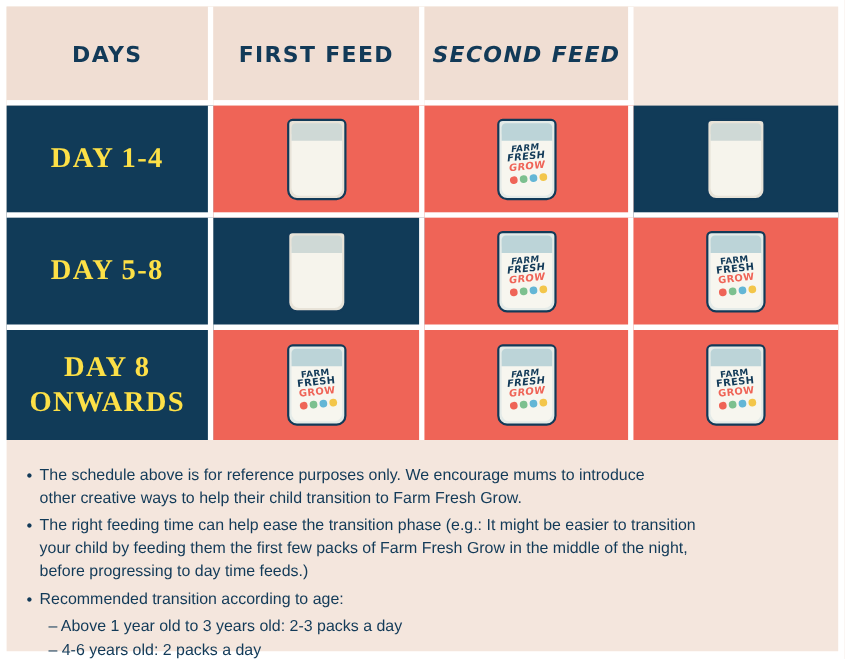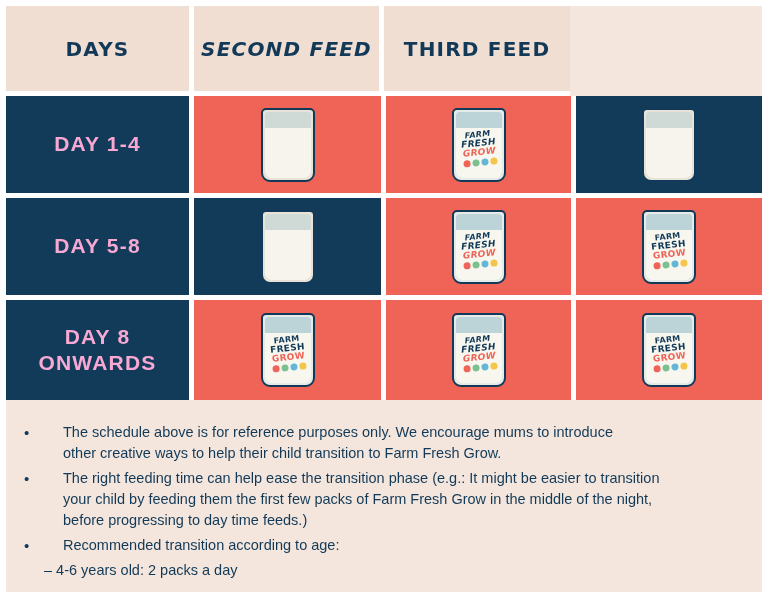--- a/index.html
+++ b/index.html
@@ -70,24 +70,24 @@
     height: 102px;
   }
   .body-row.r3 .cell {
     height: 100px;
     border-bottom: none;
   }
   .navy { background: #113b58; }
   .coral { background: #ef6457; }
 
   .day-label {
-    color: #f9a8d4;
-    font-family: Liberation Sans, sans-serif;
+    color: #fde047;
+    font-family: Liberation Serif, serif;
     font-weight: bold;
-    font-size: 21px;
+    font-size: 26px;
     letter-spacing: 1.2px;
     line-height: 1.25;
   }
 
   
   .glass {
     position: relative;
     width: 54px;
     height: 74px;
   }
@@ -199,45 +199,44 @@
   }
   .bullet {
     flex: 0 0 auto;
     width: 12px;
     font-size: 15px;
     line-height: 1.4;
   }
   .note-text {
     flex: 1 1 auto;
     white-space: pre-line;
-    margin-left: 27px;
   }
   .sub {
     font-size: 14.5px;
     line-height: 1.45;
     padding-left: 20px;
     white-space: pre-line;
   }
 </style>
 </head>
 <body>
 
 <div class="page">
 
   <div class="table">
 
     <div class="row header-row">
       <div class="cell c0">
         <span class="header-text">DAYS</span>
       </div>
+      <div class="cell c1">
+        <span class="header-text">FIRST FEED</span>
+      </div>
       <div class="cell c2">
         <span class="header-text">SECOND FEED</span>
-      </div>
-      <div class="cell c3 last">
-        <span class="header-text">THIRD FEED</span>
       </div>
     </div>
 
     <div class="row body-row r1">
       <div class="cell c0 navy">
         <span class="day-label">DAY 1-4</span>
       </div>
       <div class="cell c1 coral">
         <div class="glass">
           <div class="body">
@@ -402,16 +401,17 @@
     <div class="note">
       <span class="bullet">•</span>
       <span class="note-text">The right feeding time can help ease the transition phase (e.g.: It might be easier to transition
 your child by feeding them the first few packs of Farm Fresh Grow in the middle of the night,
 before progressing to day time feeds.)</span>
     </div>
     <div class="note">
       <span class="bullet">•</span>
       <span class="note-text">Recommended transition according to age:</span>
     </div>
+    <div class="sub">– Above 1 year old to 3 years old: 2-3 packs a day</div>
     <div class="sub">– 4-6 years old: 2 packs a day</div>
   </div>
 
 </div>
 
 </body></html>

